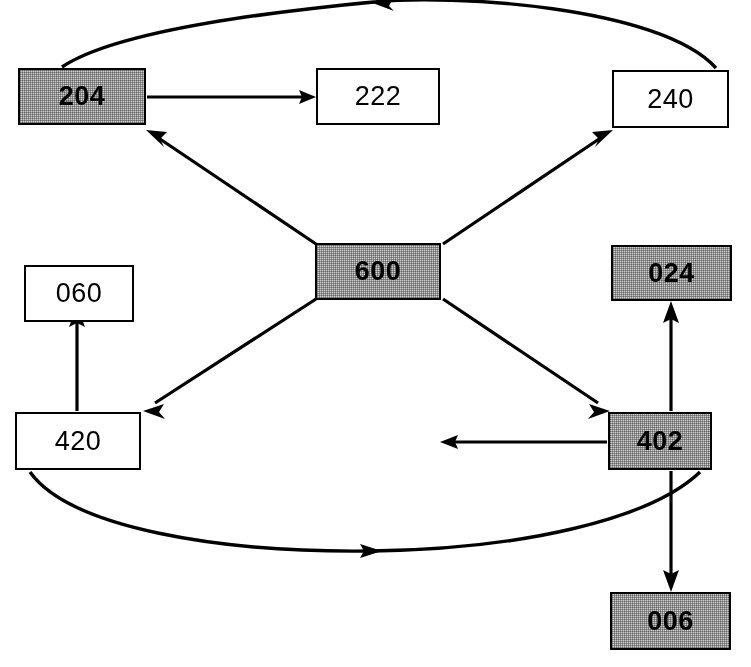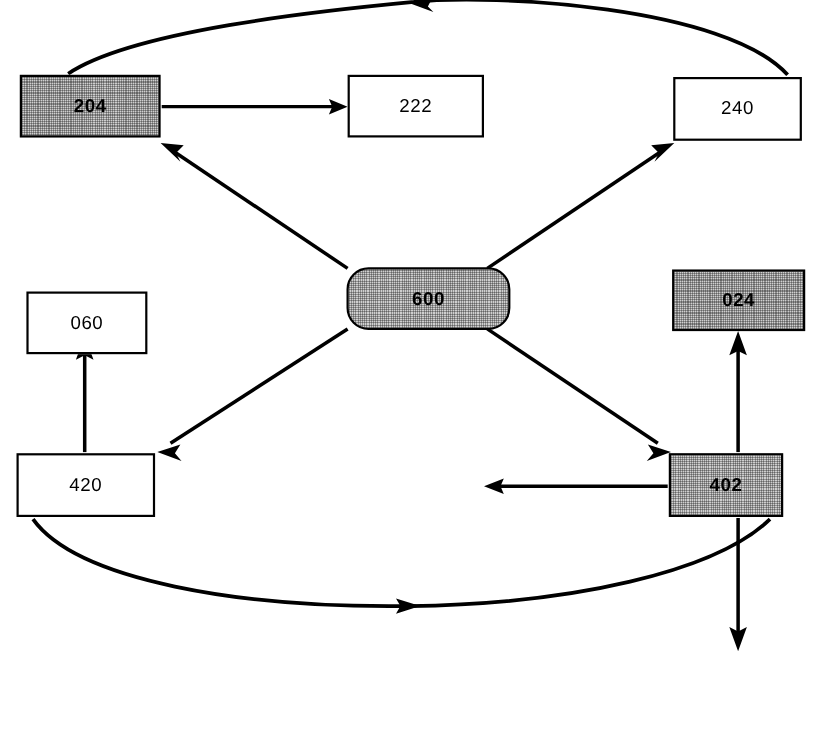--- a/index.html
+++ b/index.html
@@ -25,21 +25,21 @@
     height: 667px;
   }
   .node {
     position: absolute;
     box-sizing: border-box;
     border: 2.5px solid #000000;
     display: flex;
     align-items: center;
     justify-content: center;
     font-family: "Liberation Sans", sans-serif;
-    font-size: 17px;
+    font-size: 27px;
     font-weight: 400;
     color: #000000;
     letter-spacing: 0.5px;
     background: #ffffff;
     z-index: 3;
   }
   .node.shaded {
     background-color: #cfcfcf;
     background-image:
       repeating-linear-gradient(0deg, rgba(0,0,0,0.30) 0px, rgba(0,0,0,0.30) 1px, rgba(0,0,0,0) 1px, rgba(0,0,0,0) 2px),
@@ -123,31 +123,34 @@
   </div>
 
   <div class="node" style="left:612px; top:70px; width:117px; height:58px;text-align:center;">
     <span class="node-label">240</span>
   </div>
 
   <div class="node" style="left:24px; top:248px; width:110px; height:57px;margin-top:17px;">
     <span class="node-label">060</span>
   </div>
 
-  <div class="node shaded" style="left:315px; top:243px; width:149px; height:57px;border-radius:20px;">
+  <div class="node shaded" style="left:315px; top:243px; width:126px; height:57px;">
     <span class="node-label">600</span>
   </div>
 
   <div class="node shaded" style="left:611px; top:245px; width:121px; height:56px;">
     <span class="node-label">024</span>
   </div>
 
   <div class="node" style="left:15px; top:412px; width:126px; height:58px;">
     <span class="node-label">420</span>
   </div>
 
 
   <div class="node shaded" style="left:608px; top:412px; width:104px; height:58px;">
     <span class="node-label">402</span>
   </div>
 
+  <div class="node shaded" style="left:610px; top:592px; width:121px; height:58px;">
+    <span class="node-label">006</span>
+  </div>
 
 </div>
 
 </body></html>

